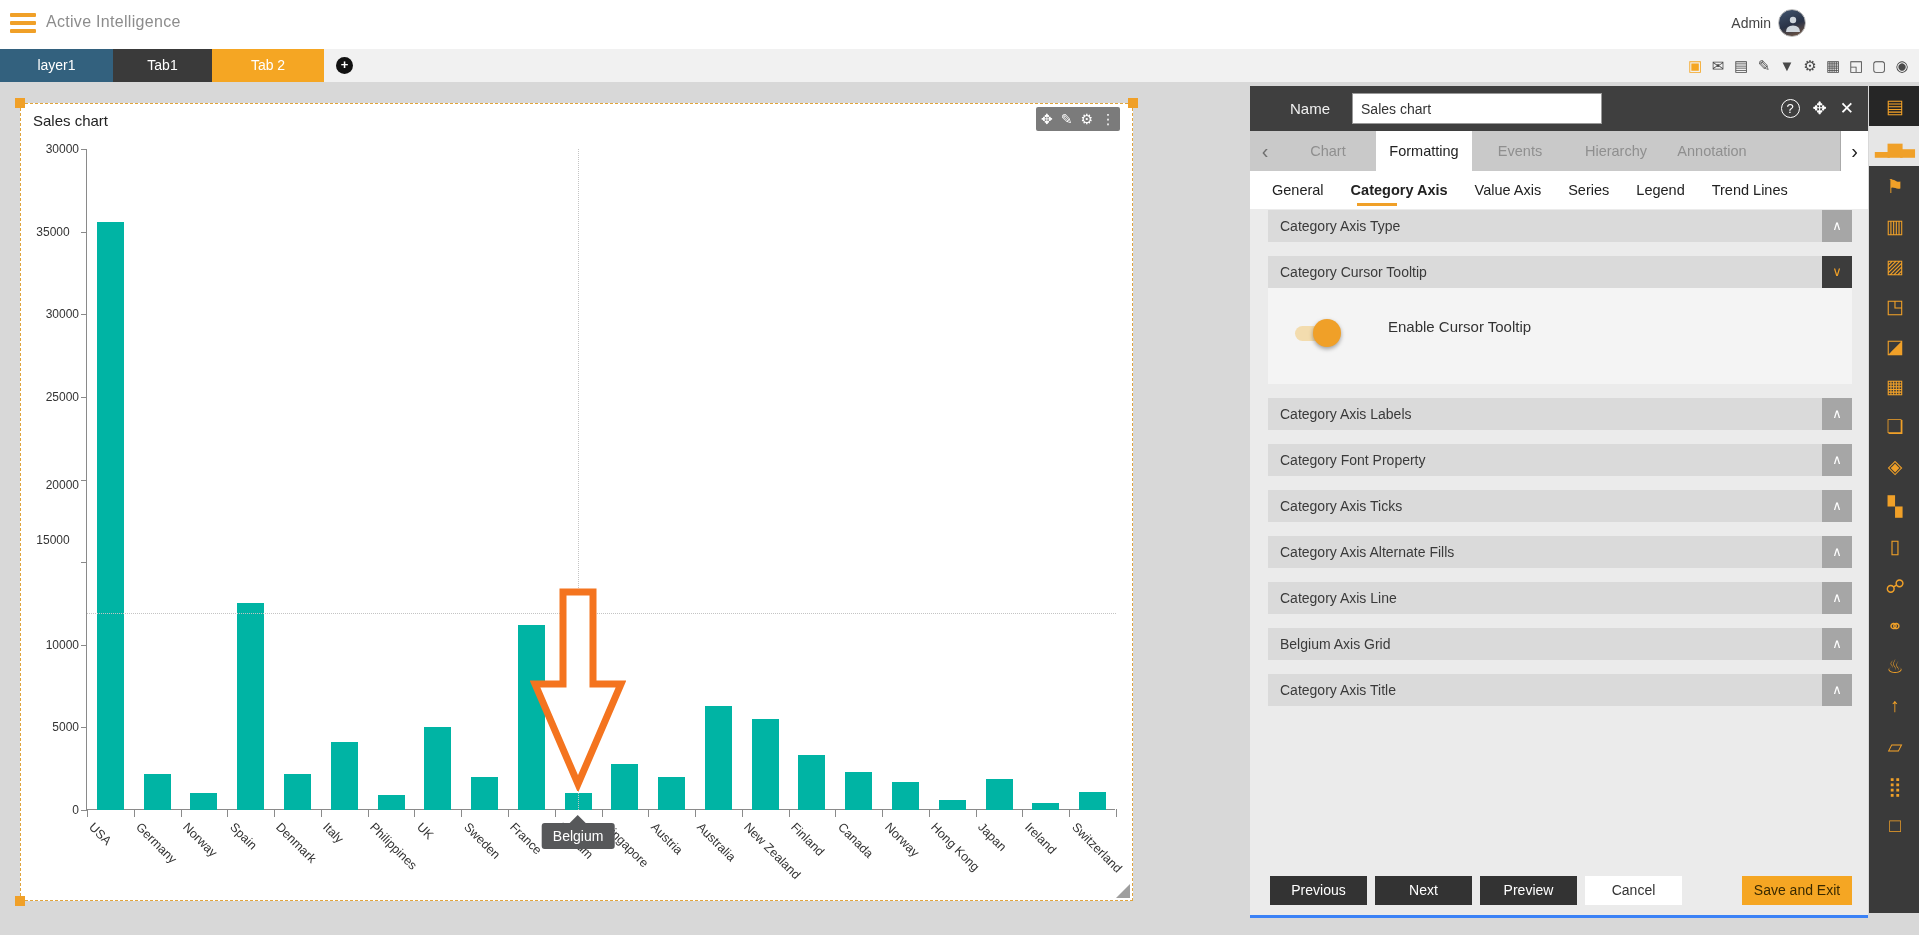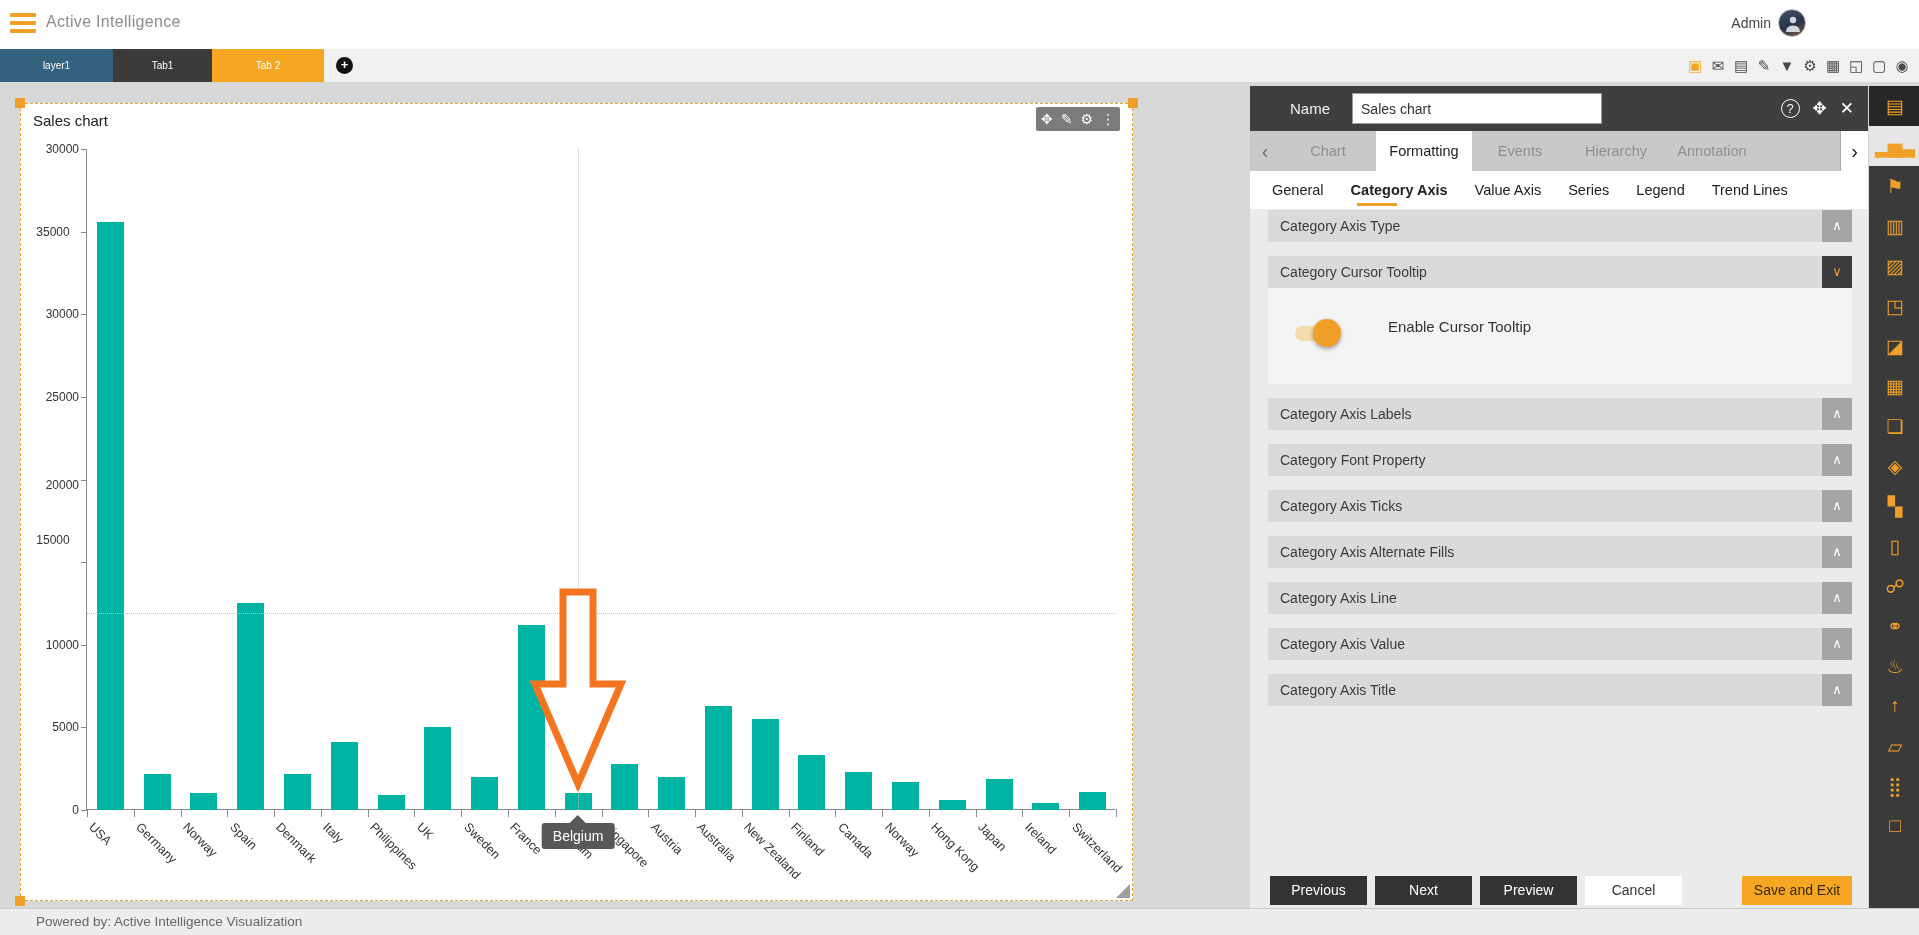--- a/index.html
+++ b/index.html
@@ -12,21 +12,21 @@
   #hamburger { position:absolute; left:10px; top:13px; width:26px; height:22px; cursor:pointer; }
   #hamburger span { display:block; height:4px; margin-bottom:4px; background:#f0a028; border-radius:1px; }
   #app-title { position:absolute; left:46px; top:13px; font-size:16px; color:#8c8c8c; letter-spacing:.3px; }
   #admin-label { position:absolute; right:148px; top:15px; font-size:14px; color:#444; }
   #avatar { position:absolute; right:113px; top:9px; width:28px; height:28px; border-radius:50%;
             background:linear-gradient(160deg,#41546e 0%,#2a3347 55%,#7a5a43 100%); overflow:hidden; border:1px solid #bbb; }
   #avatar svg { position:absolute; left:7px; top:6px; }
 
   
   #tabbar { position:absolute; left:0; top:49px; width:1919px; height:33px; background:#f1f1f1; }
-  .ltab { float:left; height:33px; line-height:33px; text-align:center; font-size:10px; color:#fff; cursor:pointer; }
+  .ltab { float:left; height:33px; line-height:33px; text-align:center; font-size:14px; color:#fff; cursor:pointer; }
   .ltab.layer  { width:113px; background:#33617e; }
   .ltab.tab    { width:99px;  background:#3a3a3a; }
   .ltab.tab-active { width:112px; background:#f5a623; }
   #add-tab { float:left; margin:8px 0 0 12px; width:17px; height:17px; border-radius:50%; background:#111;
              color:#fff; font-size:13px; line-height:16px; text-align:center; font-weight:bold; cursor:pointer; }
   #tb-icons { position:absolute; right:8px; top:0; height:33px; display:flex; align-items:center; gap:5px; }
   .tb-ic { font-size:15px; color:#4a4a4a; width:18px; text-align:center; cursor:pointer; }
 
   
   #widget { position:absolute; left:20px; top:103px; width:1113px; height:798px; background:#fff;
@@ -338,21 +338,21 @@
           </div>
         </div>
         <div class="acc">
           <div class="acc-head">
             <div class="acc-label">Category Axis Line</div>
             <div class="acc-btn">∧</div>
           </div>
         </div>
         <div class="acc">
           <div class="acc-head">
-            <div class="acc-label">Category Axis Value</div>
+            <div class="acc-label">Belgium Axis Grid</div>
             <div class="acc-btn">∧</div>
           </div>
         </div>
         <div class="acc">
           <div class="acc-head">
             <div class="acc-label">Category Axis Title</div>
             <div class="acc-btn">∧</div>
           </div>
         </div>
       </div>
@@ -418,17 +418,14 @@
         <span>▱</span>
       </div>
       <div class="sb-item">
         <span>⣿</span>
       </div>
       <div class="sb-item">
         <span>□</span>
       </div>
     </div>
 
-  <div id="statusbar">
-    <div id="status-text">Powered by: Active Intelligence Visualization</div>
-  </div>
 
 </div>
 
 </body></html>

